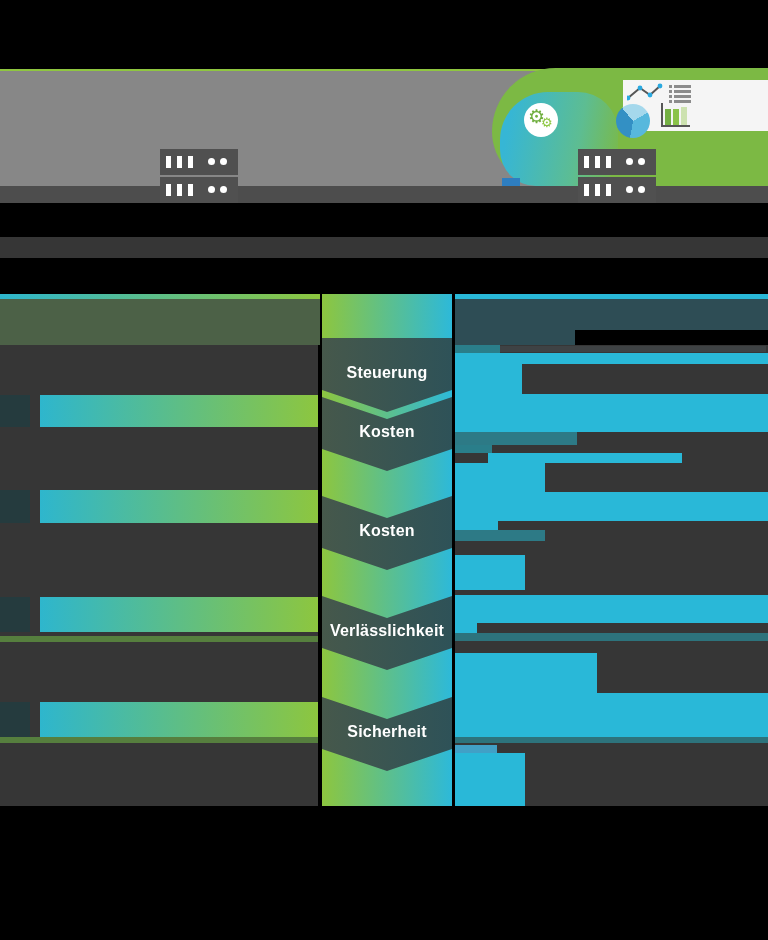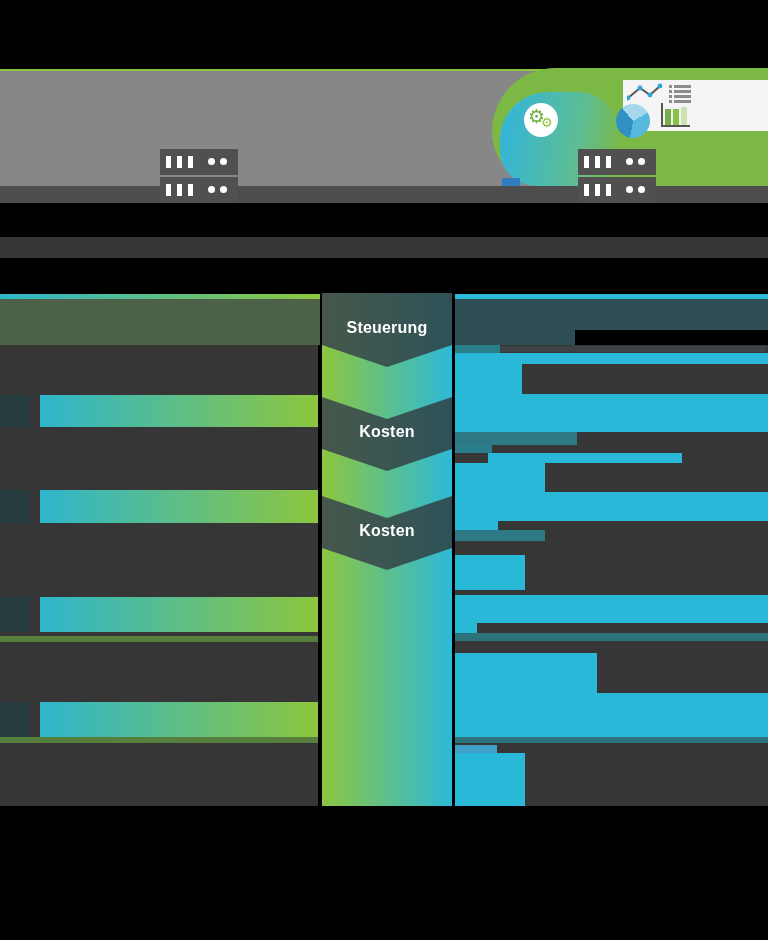--- a/index.html
+++ b/index.html
@@ -30,21 +30,21 @@
   .pie{position:absolute;left:-7px;top:24px;width:34px;height:34px;border-radius:50%;
        background:conic-gradient(from -40deg,#a5d8ec 0 100deg,#57b8dd 100deg 230deg,#3390c4 230deg 360deg);}
   
   .server-unit{position:absolute;width:78px;height:26px;background:#505050;}
   .led{position:absolute;top:7px;width:5px;height:12px;background:#fff;}
   .dot{position:absolute;top:9px;width:7px;height:7px;border-radius:50%;background:#fff;}
   
   .chevron{position:absolute;left:322px;width:130px;height:74px;
            background:linear-gradient(90deg,#46584b,#2e5258);
            clip-path:polygon(0 0,65px 22px,130px 0,130px 52px,65px 74px,0 52px);}
-  .chevron.first{clip-path:polygon(0 0,130px 0,130px 52px,65px 74px,0 52px);}
+  .chevron.first{clip-path:polygon(0 0,130px 0,130px 52px,65px 74px,0 52px);margin-top:45px;}
   .chevron-label{position:absolute;left:0;top:26px;width:100%;text-align:center;
                  color:#ffffff;font-weight:bold;font-size:16px;letter-spacing:.2px;}
 </style>
 </head>
 <body>
 
 <div class="stage">
 
   <div class="abs" style="left:0;top:0;width:768px;height:940px;">
       <div class="blk" style="left: 0px; top: 69px; width: 768px; height: 4px; background: rgb(143, 198, 64);"></div>
@@ -168,14 +168,20 @@
 
   <div class="chevron first" style="top:293px;">
     <div class="chevron-label">Steuerung</div>
   </div>
   <div class="chevron" style="top:397px;">
     <div class="chevron-label">Kosten</div>
   </div>
   <div class="chevron" style="top:496px;">
     <div class="chevron-label">Kosten</div>
   </div>
+  <div class="chevron" style="top:596px;">
+    <div class="chevron-label">Verlässlichkeit</div>
+  </div>
+  <div class="chevron" style="top:697px;">
+    <div class="chevron-label">Sicherheit</div>
+  </div>
 
 </div>
 
 </body></html>

